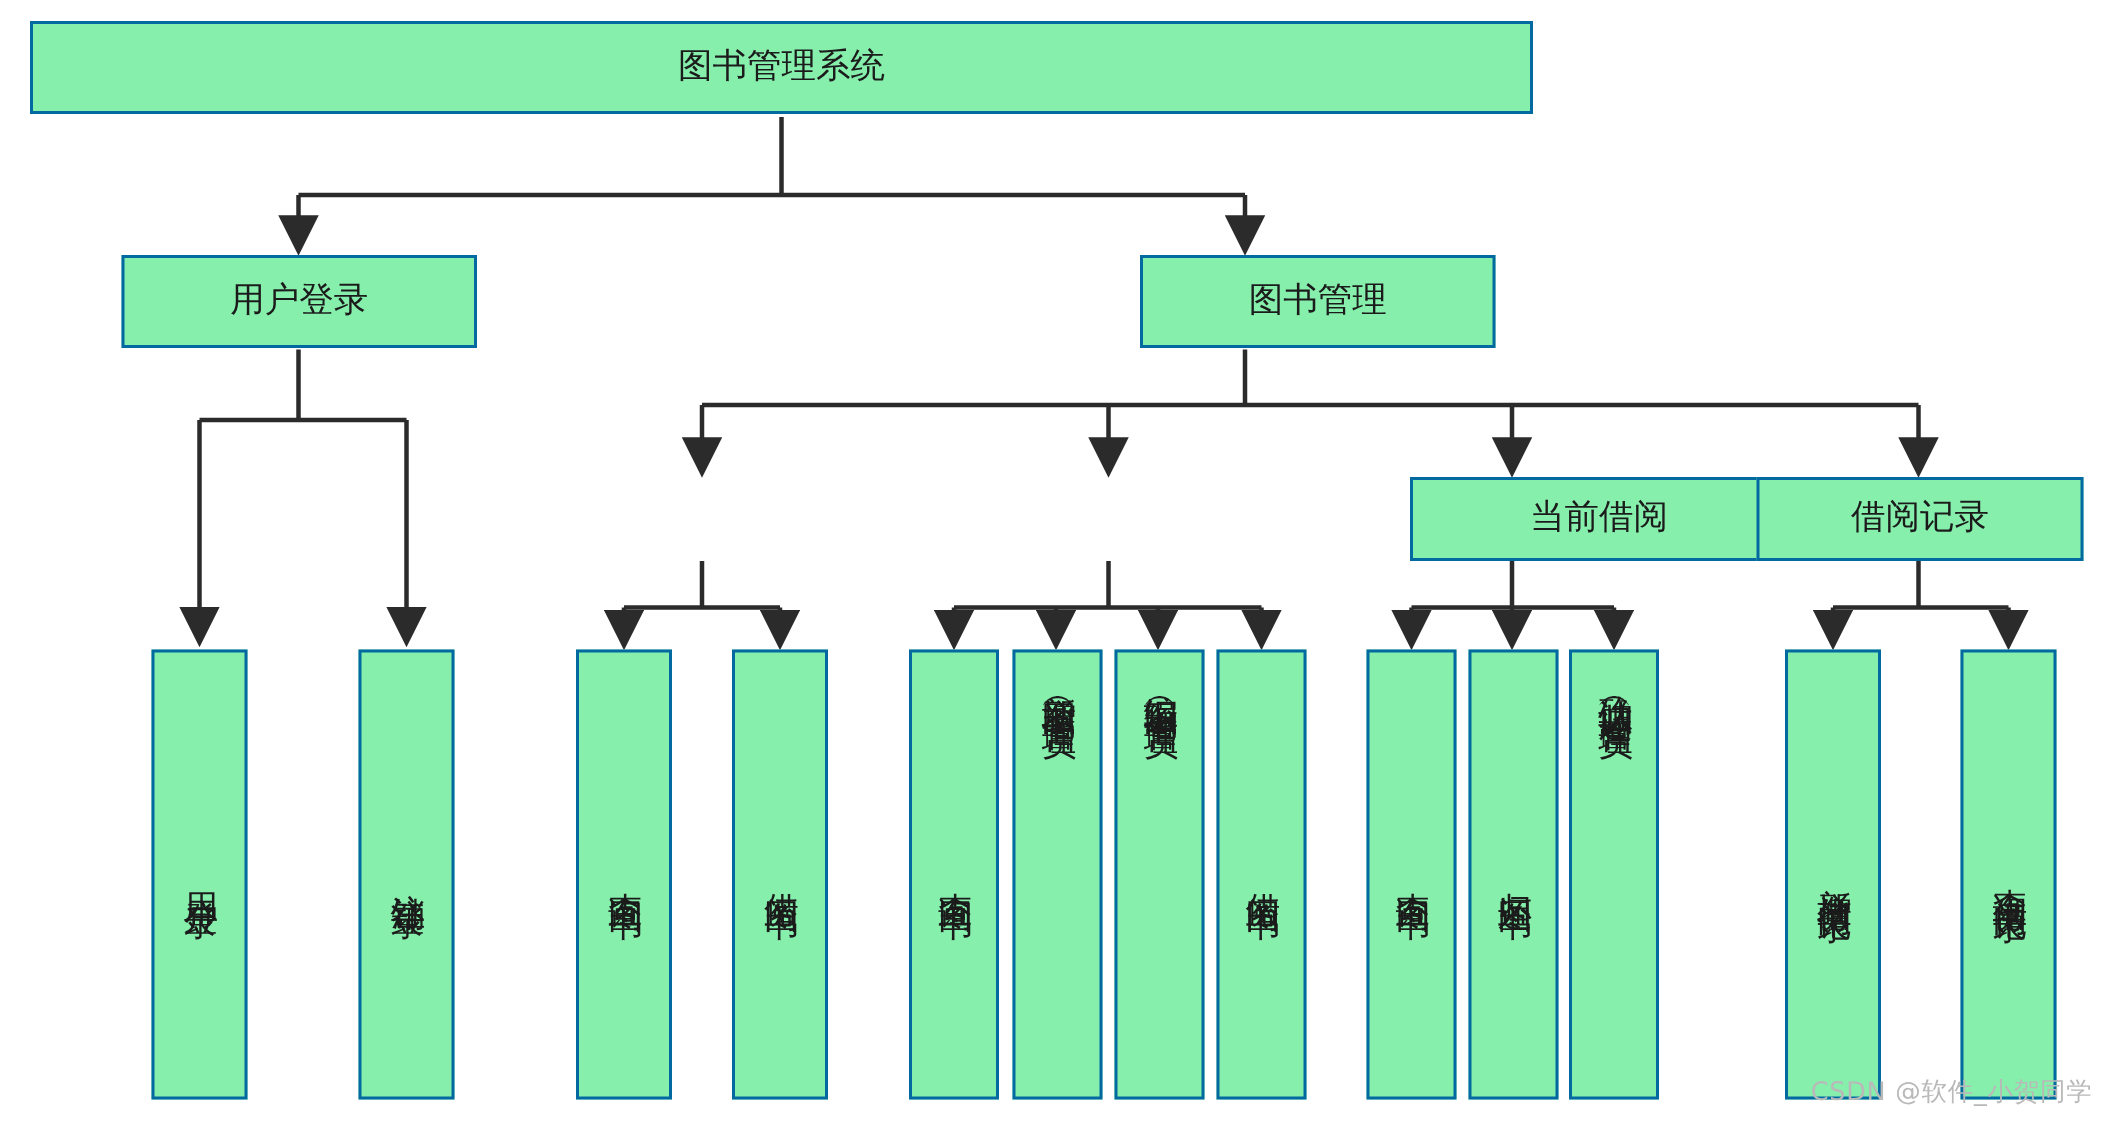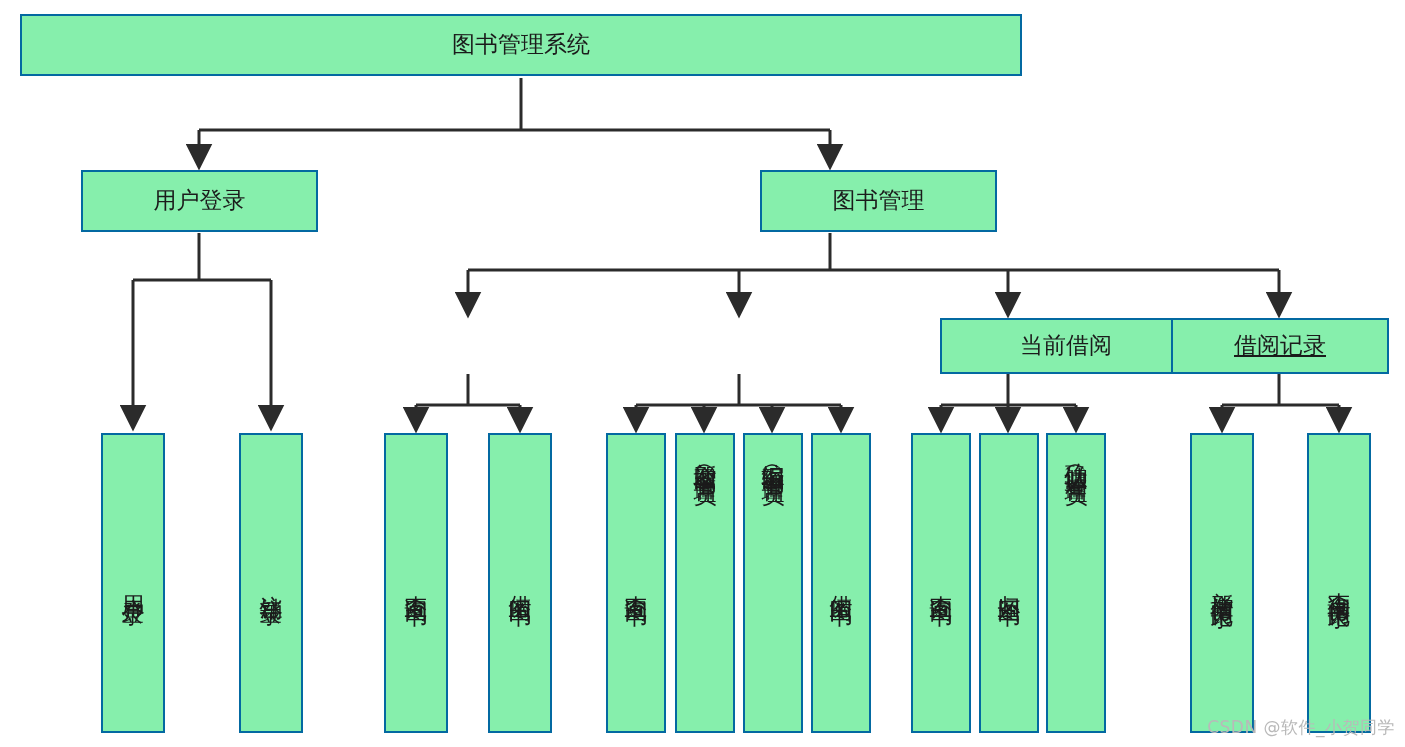--- a/index.html
+++ b/index.html
@@ -140,21 +140,21 @@
   <div class="node horiz" style="left:712px; top:170px; width:237px; height:62px;margin-left:48px;">
     <span class="node-label">图书管理</span>
   </div>
 
 
 
   <div class="node horiz" style="left:900px; top:318px; width:252px; height:56px;margin-left:40px;">
     <span class="node-label">当前借阅</span>
   </div>
 
-  <div class="node horiz" style="left:1171px; top:318px; width:218px; height:56px;text-decoration:underline;">
+  <div class="node horiz" style="left:1171px; top:318px; width:218px; height:56px;">
     <span class="node-label">借阅记录</span>
   </div>
 
   <div class="node vert centered" style="left:101px; top:433px; width:64px; height:300px;">
     <span class="node-label">用户登录</span>
   </div>
   <div class="node vert centered" style="left:239px; top:433px; width:64px; height:300px;">
     <span class="node-label">注销登录</span>
   </div>
 

